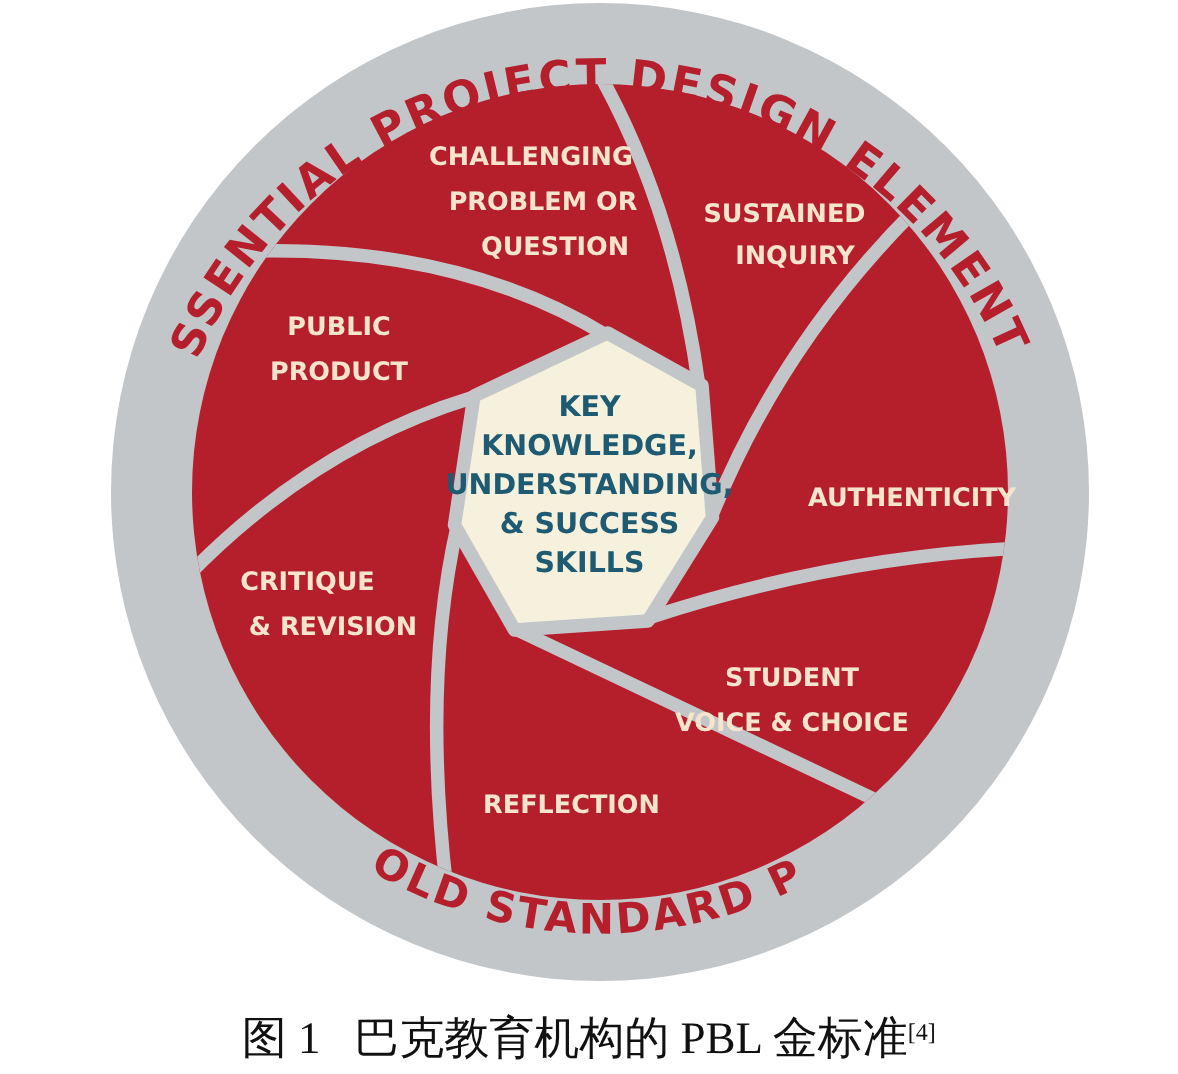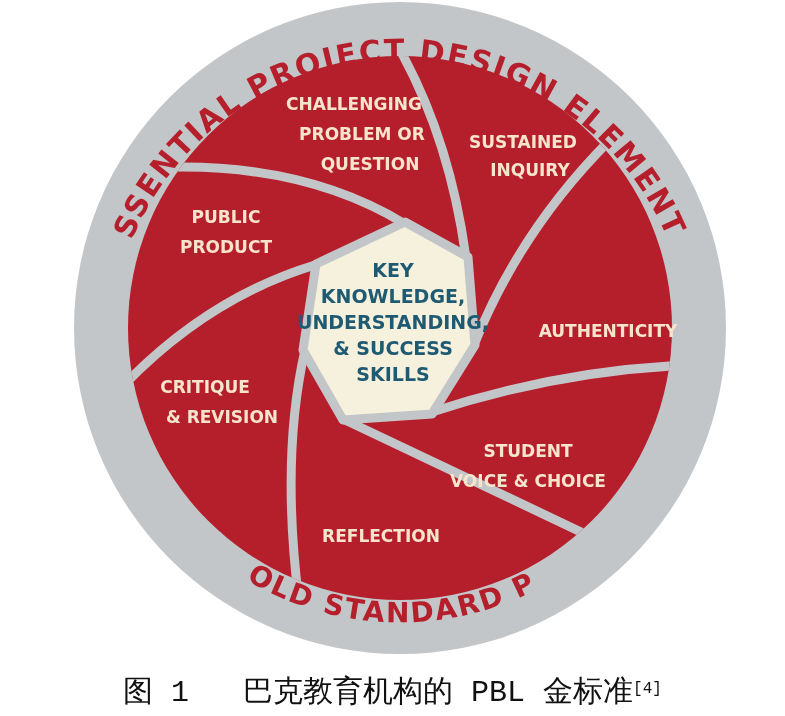--- a/index.html
+++ b/index.html
@@ -1,21 +1,21 @@
 <!DOCTYPE html>
 <html><head>
 <meta charset="utf-8">
 <style>
   html, body { margin: 0; padding: 0; background: #ffffff; }
   body { width: 785px; height: 716px; position: relative; overflow: hidden; font-family: "Liberation Sans", "DejaVu Sans", sans-serif; }
   #diagram { position: absolute; left: 0; top: 0; width: 785px; height: 670px; }
   .ring-text { font-family: "DejaVu Sans", sans-serif; font-weight: bold; fill: #b51f2c; letter-spacing: 2px; }
   .blade-text { font-family: "DejaVu Sans", sans-serif; font-weight: bold; fill: #f6e5cc; font-size: 17px; letter-spacing: 0px; }
   .center-text { font-family: "DejaVu Sans", sans-serif; font-weight: bold; fill: #1f5a73; font-size: 19px; }
-  #caption { position: absolute; left: 0; top: 670px; width: 785px; text-align: center; font-size: 30px; color: #111; font-family: Liberation Mono, monospace; line-height: 46px; }
+  #caption { position: absolute; left: 0; top: 670px; width: 785px; text-align: center; font-size: 30px; color: #111; font-family: Liberation Serif, serif; line-height: 46px; }
   #caption sup { font-size: 16px; vertical-align: top; position: relative; top: -4px; }
 </style>
 </head>
 <body>
 
 <svg id="diagram" viewBox="0 0 785 670" xmlns="http://www.w3.org/2000/svg">
   <defs>
     <path id="arc-top" d="M 128,250 A 290,290 0 0 1 672,250" fill="none"></path>
     <path id="arc-bottom" d="M 255,585 A 300,300 0 0 0 545,585" fill="none"></path>
     <clipPath id="disc-clip">

